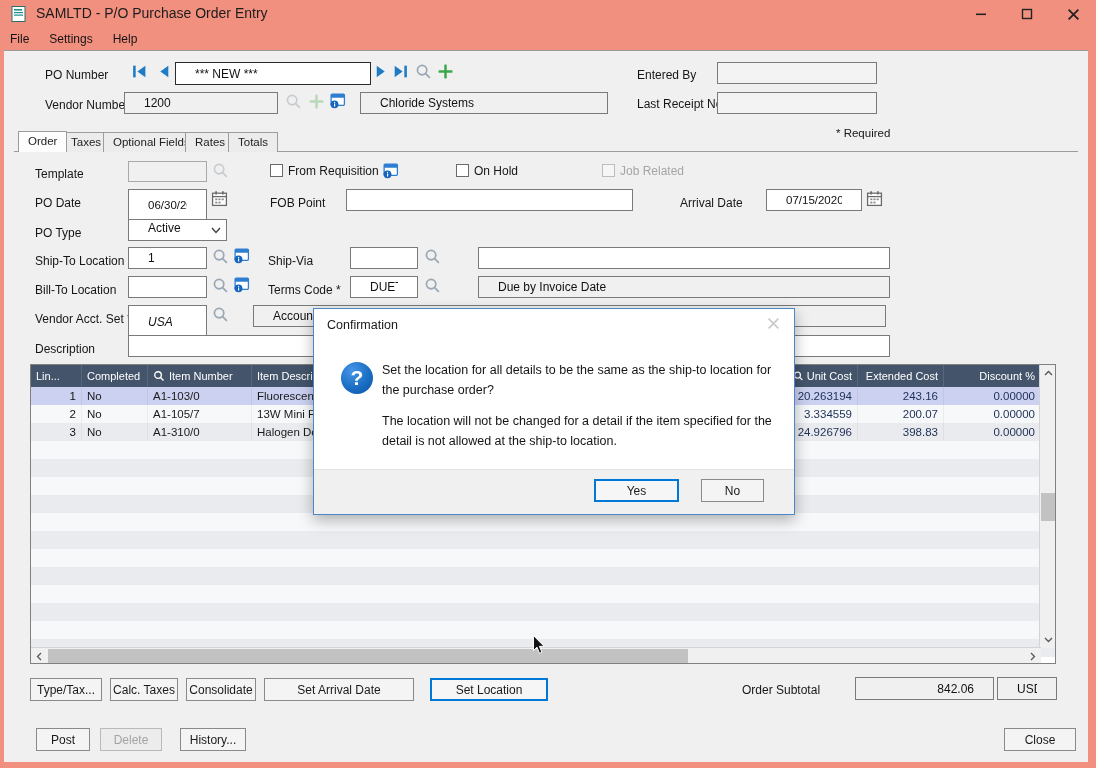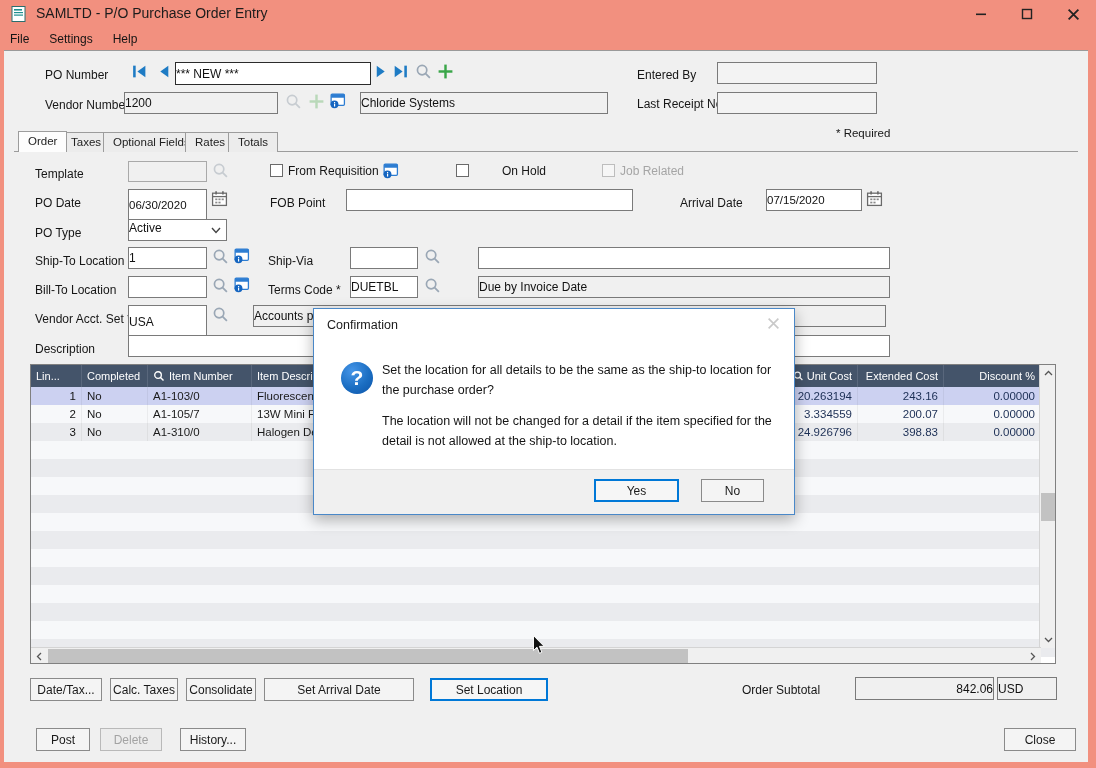--- a/index.html
+++ b/index.html
@@ -7,21 +7,21 @@
   body { font-family:"Liberation Sans", sans-serif; font-size:12px; color:#1a1a1a; background:#f2907f; overflow:hidden; }
   .window { position:relative; width:1096px; height:768px; background:#f2907f; }
   .titlebar { position:absolute; left:0; top:0; width:1096px; height:28px; display:flex; align-items:center; }
   .title-icon { position:absolute; left:11px; top:6px; width:16px; height:16px; }
   .title-text { position:absolute; left:36px; top:5px; font-size:14px; color:#1c1c1c; }
   .win-btn { position:absolute; top:0; width:46px; height:28px; display:flex; align-items:center; justify-content:center; color:#222; font-size:14px; cursor:default; }
   .menubar { position:absolute; left:0; top:28px; width:1096px; height:22px; display:flex; align-items:center; gap:0; }
   .menu-item { padding:2px 10px; color:#141414; }
   .content { position:absolute; left:4px; top:50px; width:1084px; height:712px; background:#f0f0f0; border-top:1px solid #9a9a9a; }
   .lbl { position:absolute; white-space:nowrap; color:#161616; }
-  .txt { position:absolute; border:1px solid #7a7a7a; background:#fff; font-family:"Liberation Sans",sans-serif; font-size:12px; padding:1px 0; color:#111; }
+  .txt { position:absolute; border:1px solid #7a7a7a; background:#fff; font-family:"Liberation Sans",sans-serif; font-size:12px; padding:1px 19px; color:#111; }
   .txt.focused { border:1px solid #2b2b2b; }
   .txt.ro { background:#f0f0f0; }
   .txt.dis { background:#f0f0f0; border-color:#a9a9a9; }
   .icon16 { position:absolute; width:17px; height:17px; }
   .chk { position:absolute; width:13px; height:13px; background:#fff; border:1px solid #6a6a6a; }
   .chk.dis { border-color:#bdbdbd; background:#f6f6f6; }
   .lbl.dis { color:#a5a5a5; }
   .tabstrip-line { position:absolute; left:10px; top:100px; width:1064px; height:1px; background:#9c9c9c; }
   .tab { position:absolute; top:81px; height:20px; padding:3px 9px 0 9px; background:#ececec; border:1px solid #9c9c9c; border-bottom:none; font-size:11.5px; color:#222; }
   .tab.active { background:#fdfdfd; height:21px; top:80px; z-index:2; }
@@ -156,21 +156,21 @@
     <div class="lbl" style="left:284px; top:113px;">From Requisition</div>
     <svg class="icon16" style="left:378px; top:111px;" viewBox="0 0 16 16">
         <rect x="2" y="2" width="12.5" height="10.5" rx="1" fill="#fff" stroke="#2d7dd2" stroke-width="1.2"></rect>
         <rect x="2" y="2" width="12.5" height="3.4" fill="#2d7dd2"></rect>
         <circle cx="5.2" cy="11.6" r="3.7" fill="#1565c0"></circle>
         <rect x="4.7" y="10.9" width="1.1" height="2.8" fill="#fff"></rect>
         <rect x="4.7" y="9.4" width="1.1" height="1" fill="#fff"></rect>
       </svg>
 
     <div class="chk" style="left:452px; top:113px;"></div>
-    <div class="lbl" style="left:470px; top:113px;margin-left:28px;">On Hold</div>
+    <div class="lbl" style="left:470px; top:113px;">On Hold</div>
 
     <div class="chk dis" style="left:598px; top:113px;"></div>
     <div class="lbl dis" style="left:616px; top:113px;">Job Related</div>
 
     <div class="lbl" style="left:31px; top:145px;">PO Date</div>
     <input class="txt" style="left: 124px; top: 138px; width: 79px; height: 31px; font-size: 11.5px;" value="06/30/2020">
     <svg class="icon16" style="left:207px; top:139px;" viewBox="0 0 16 16">
         <rect x="1.5" y="3" width="13" height="11.5" fill="#fff" stroke="#6a6a6a" stroke-width="1.2"></rect>
         <line x1="1.5" y1="6.2" x2="14.5" y2="6.2" stroke="#6a6a6a" stroke-width="1.2"></line>
         <rect x="4" y="1.2" width="1.6" height="3" fill="#6a6a6a"></rect>
@@ -245,21 +245,21 @@
 
     <div class="lbl" style="left:264px; top:232px;">Terms Code *</div>
     <input class="txt" style="left: 346px; top: 225px; width: 68px; height: 22px;" value="DUETBL">
     <svg class="icon16" style="left:420px; top:226px;" viewBox="0 0 16 16">
         <circle cx="6.7" cy="6.7" r="4.4" fill="none" stroke="#9aa7b5" stroke-width="1.6"></circle>
         <line x1="10" y1="10" x2="14" y2="14" stroke="#9aa7b5" stroke-width="1.7"></line>
       </svg>
     <input class="txt ro" style="left: 474px; top: 225px; width: 412px; height: 22px;" value="Due by Invoice Date">
 
     <div class="lbl" style="left:31px; top:261px;">Vendor Acct. Set *</div>
-    <input class="txt" style="left: 124px; top: 254px; width: 79px; height: 34px;" value="USA">
+    <input class="txt" style="left: 124px; top: 254px; width: 79px; height: 34px; font-style: italic;" value="USA">
     <svg class="icon16" style="left:208px; top:255px;" viewBox="0 0 16 16">
         <circle cx="6.7" cy="6.7" r="4.4" fill="none" stroke="#9aa7b5" stroke-width="1.6"></circle>
         <line x1="10" y1="10" x2="14" y2="14" stroke="#9aa7b5" stroke-width="1.7"></line>
       </svg>
     <input class="txt ro" style="left: 249px; top: 254px; width: 633px; height: 22px;" value="Accounts pa">
 
     <div class="lbl" style="left:31px; top:291px;">Description</div>
     <input class="txt" style="left: 124px; top: 284px; width: 762px; height: 22px;" value="">
 
     <div class="grid">
@@ -352,21 +352,21 @@
         </div>
         <div class="sb-thumb" style="left:17px; top:1px; width:640px; height:14px;"></div>
         <div class="sb-btn" style="right:0; top:0;">
           <svg width="6" height="9" viewBox="0 0 6 9">
               <path d="M1 1 L4.5 4.5 L1 8" fill="none" stroke="#555" stroke-width="1.3"></path>
             </svg>
         </div>
       </div>
     </div>
 
-    <div class="btn" style="left:26px; top:627px; width:72px;">Date/Tax...</div>
+    <div class="btn" style="left:26px; top:627px; width:72px;">Type/Tax...</div>
     <div class="btn" style="left:106px; top:627px; width:68px;">Calc. Taxes</div>
     <div class="btn" style="left:182px; top:627px; width:70px;">Consolidate</div>
     <div class="btn" style="left:260px; top:627px; width:150px;">Set Arrival Date</div>
     <div class="btn focus-blue" style="left:426px; top:627px; width:118px;">Set Location</div>
 
     <div class="lbl" style="left:738px; top:632px;">Order Subtotal</div>
     <input class="txt ro" style="left: 851px; top: 626px; width: 139px; height: 23px; text-align: right;" value="842.06">
     <input class="txt ro" style="left: 993px; top: 626px; width: 60px; height: 23px;" value="USD">
 
     <div class="btn" style="left:32px; top:677px; width:54px;">Post</div>

